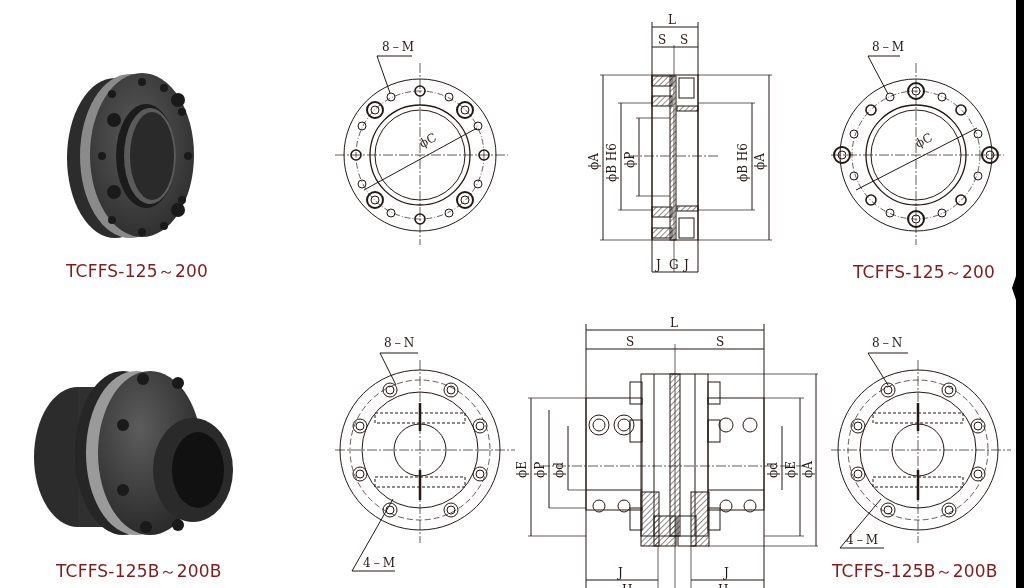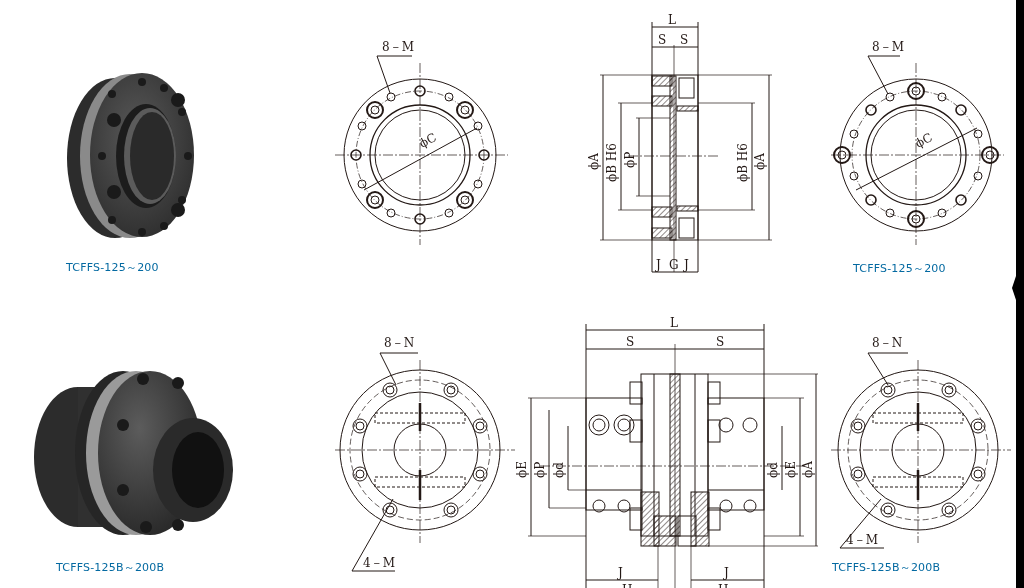--- a/index.html
+++ b/index.html
@@ -1,18 +1,18 @@
 <!DOCTYPE html>
 <html><head>
 <meta charset="utf-8">
 <style>
   html, body { margin: 0; padding: 0; }
   body { width: 1024px; height: 588px; background: #ffffff; position: relative; overflow: hidden;
          font-family: "Liberation Sans", sans-serif; color: #231815; }
-  .caption { position: absolute; font-family: "DejaVu Sans", sans-serif; font-size: 11px; color: #0369a1; letter-spacing: 0.2px; white-space: nowrap; }
+  .caption { position: absolute; font-family: "DejaVu Sans", sans-serif; font-size: 17px; color: #7f1d1d; letter-spacing: 0.2px; white-space: nowrap; }
   svg { position: absolute; overflow: visible; }
   svg text { font-family: "DejaVu Serif", serif; fill: #231815; }
 </style>
 </head>
 <body>
 
 <svg style="left:60px;top:70px" width="150" height="170" viewBox="0 0 150 170">
   <defs>
     <radialGradient id="g1" cx="45%" cy="40%" r="70%">
       <stop offset="0" stop-color="#5a5a5a"></stop>

